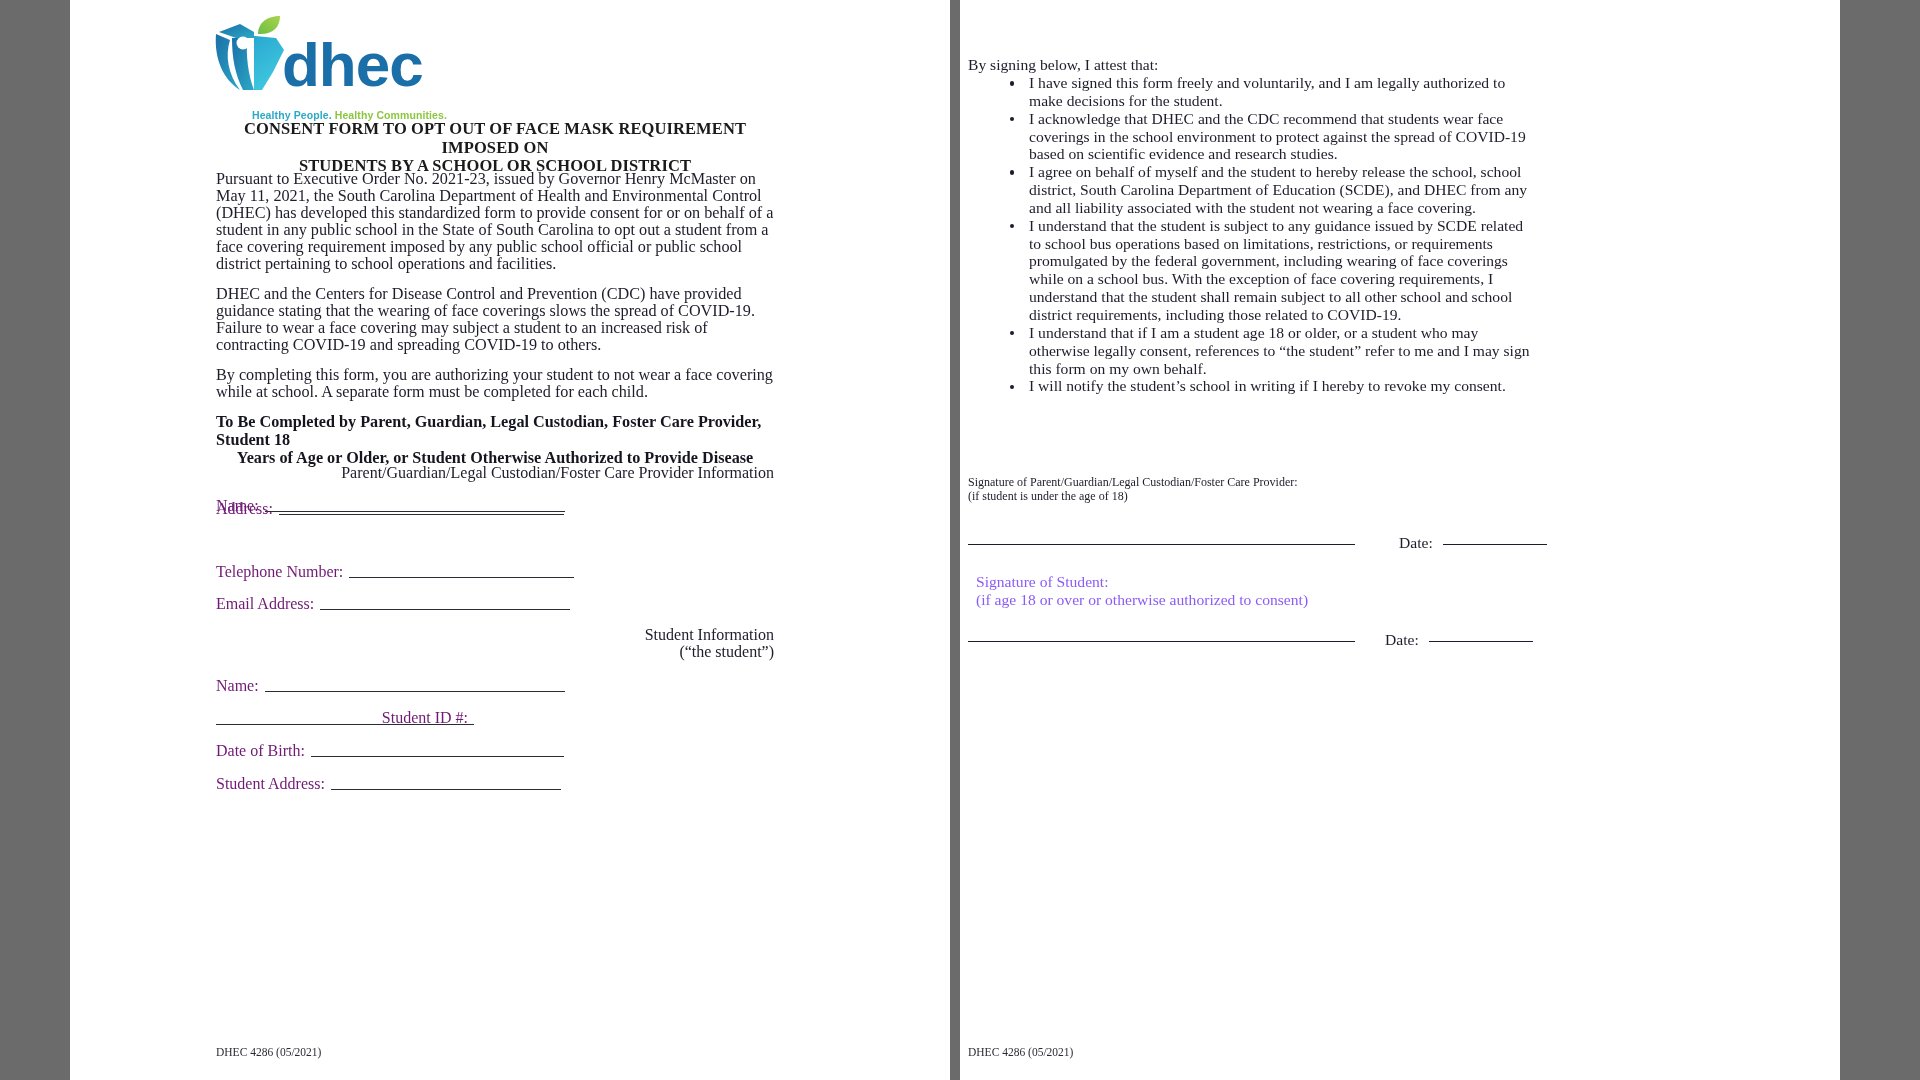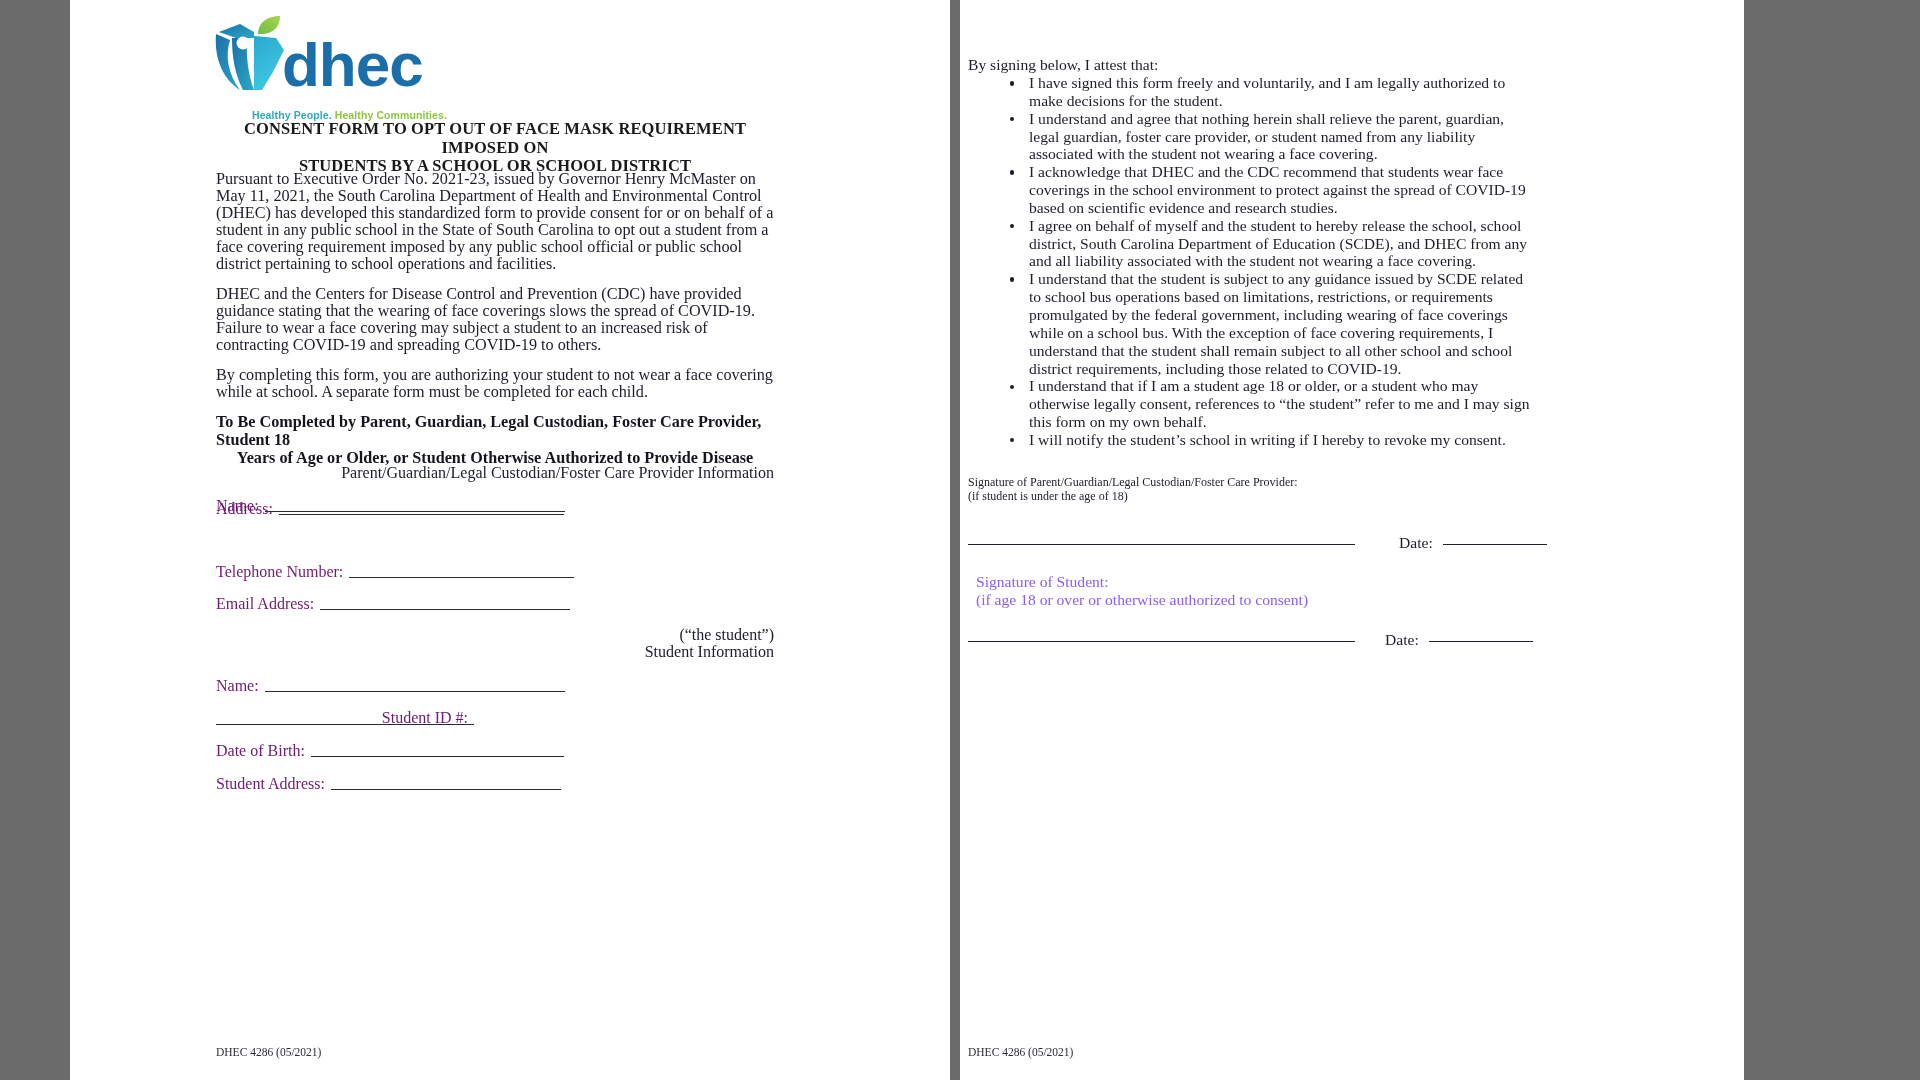--- a/index.html
+++ b/index.html
@@ -12,21 +12,21 @@
   .viewer{position:relative;width:1920px;height:1080px;display:flex;}
   .gutter{flex:0 0 auto;background:#6b6b6b;}
   .page{
     background:#ffffff;
     position:relative;
     height:1080px;
     box-sizing:border-box;
     overflow:hidden;
   }
   .page-left{width:880px;padding:0 0 0 0;}
-  .page-right{width:784px;}
+  .page-right{width:880px;}
   .page-sep{flex:0 0 10px;background:#6b6b6b;}
 
   
   .logo-wrap{position:absolute;left:140px;top:16px;width:270px;height:110px;}
   .logo-sub{
     position:absolute;left:42px;top:93px;
     font-family:"Liberation Sans","DejaVu Sans",sans-serif;
     font-size:10.5px;font-weight:700;letter-spacing:.1px;white-space:nowrap;
   }
   .logo-sub .c1{color:#2ba9c6;}
@@ -143,22 +143,22 @@
     <div class="field" style="top:563px;">
       <span class="lbl">Telephone Number:</span>
       <span class="rule" style="width:225px;"></span>
     </div>
     <div class="field" style="top:595px;">
       <span class="lbl">Email Address:</span>
       <span class="rule" style="width:250px;"></span>
     </div>
 
     <div class="sec-center sec-b">
+      <div>Student Information</div>
       <div>(“the student”)</div>
-      <div>Student Information</div>
     </div>
 
     <div class="field" style="top:677px;">
       <span class="lbl">Name:</span>
       <span class="rule" style="width:300px;"></span>
     </div>
     <div class="field" style="top:709px;flex-direction:column;">
       <span class="lbl">Student ID #:</span>
       <span class="rule" style="width:258px;"></span>
     </div>
@@ -179,24 +179,20 @@
   <div class="page page-right">
 
     <div style="position:absolute;left:0;top:0;width:880px;height:1080px;">
 
       <div style="position:absolute;left:8px;top:57px;width:565px;font-size:15.6px;line-height:1.06;color:#1d1d2b;">By signing below, I attest that:</div>
 
       <ul style="position:absolute;left:24px;top:74px;width:552px;margin:0;padding:0;list-style:none;font-size:15.6px;color:#1d1d2b;">
         <li style="position:relative;padding-left:45px;line-height:1.145;">
           <span style="position:absolute;left:26px;top:.46em;width:4.4px;height:4.4px;background:#1d1d2b;border-radius:50%;"></span>
           <span>I have signed this form freely and voluntarily, and I am legally authorized to make decisions for the student.</span>
-        </li>
-        <li style="position:relative;padding-left:45px;line-height:1.145;">
-          <span style="position:absolute;left:26px;top:.46em;width:4.4px;height:4.4px;background:#1d1d2b;border-radius:50%;"></span>
-          <span>I understand and agree that nothing herein shall relieve the parent, guardian, legal guardian, foster care provider, or student named from any liability associated with the student not wearing a face covering.</span>
         </li>
         <li style="position:relative;padding-left:45px;line-height:1.145;">
           <span style="position:absolute;left:26px;top:.46em;width:4.4px;height:4.4px;background:#1d1d2b;border-radius:50%;"></span>
           <span>I acknowledge that DHEC and the CDC recommend that students wear face coverings in the school environment to protect against the spread of COVID-19 based on scientific evidence and research studies.</span>
         </li>
         <li style="position:relative;padding-left:45px;line-height:1.145;">
           <span style="position:absolute;left:26px;top:.46em;width:4.4px;height:4.4px;background:#1d1d2b;border-radius:50%;"></span>
           <span>I agree on behalf of myself and the student to hereby release the school, school district, South Carolina Department of Education (SCDE), and DHEC from any and all liability associated with the student not wearing a face covering.</span>
         </li>
         <li style="position:relative;padding-left:45px;line-height:1.145;">

